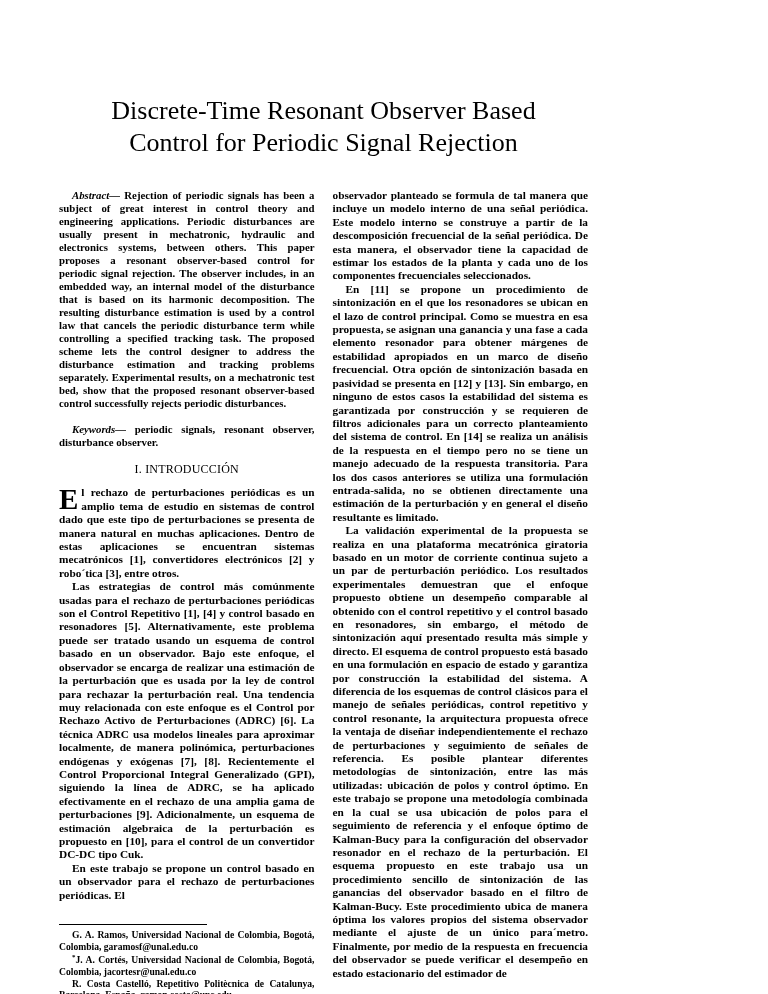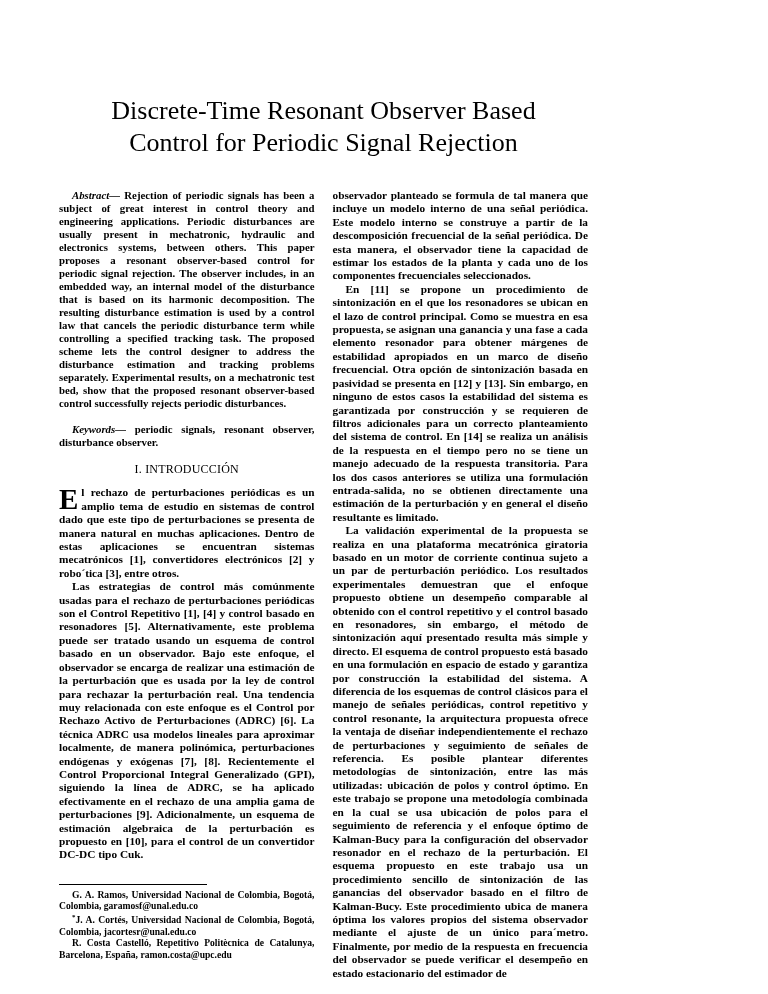--- a/index.html
+++ b/index.html
@@ -66,20 +66,21 @@
 
     <div class="col">
       <p class="abstract"><span class="lbl">Abstract—</span><span> Rejection of periodic signals has been a subject of great interest in control theory and engineering applications. Periodic disturbances are usually present in mechatronic, hydraulic and electronics systems, between others. This paper proposes a resonant observer-based control for periodic signal rejection. The observer includes, in an embedded way, an internal model of the disturbance that is based on its harmonic decomposition. The resulting disturbance estimation is used by a control law that cancels the periodic disturbance term while controlling a specified tracking task. The proposed scheme lets the control designer to address the disturbance estimation and tracking problems separately. Experimental results, on a mechatronic test bed, show that the proposed resonant observer-based control successfully rejects periodic disturbances.</span></p>
 
       <p class="keywords"><span class="lbl">Keywords—</span><span> periodic signals, resonant observer, disturbance observer.</span></p>
 
       <h2 class="sec-heading">I. INTRODUCCIÓN</h2>
 
       <p><span class="dropcap">E</span><span>l rechazo de perturbaciones periódicas es un amplio tema de estudio en sistemas de control dado que este tipo de perturbaciones se presenta de manera natural en muchas aplicaciones. Dentro de estas aplicaciones se encuentran sistemas mecatrónicos [1], convertidores electrónicos [2] y robo´tica [3], entre otros.</span></p>
       <p class="indent">Las estrategias de control más comúnmente usadas para el rechazo de perturbaciones periódicas son el Control Repetitivo [1], [4] y control basado en resonadores [5]. Alternativamente, este problema puede ser tratado usando un esquema de control basado en un observador. Bajo este enfoque, el observador se encarga de realizar una estimación de la perturbación que es usada por la ley de control para rechazar la perturbación real. Una tendencia muy relacionada con este enfoque es el Control por Rechazo Activo de Perturbaciones (ADRC) [6]. La técnica ADRC usa modelos lineales para aproximar localmente, de manera polinómica, perturbaciones endógenas y exógenas [7], [8]. Recientemente el Control Proporcional Integral Generalizado (GPI), siguiendo la línea de ADRC, se ha aplicado efectivamente en el rechazo de una amplia gama de perturbaciones [9]. Adicionalmente, un esquema de estimación algebraica de la perturbación es propuesto en [10], para el control de un convertidor DC-DC tipo Cuk.</p>
+      <p class="indent">En este trabajo se propone un control basado en un observador para el rechazo de perturbaciones periódicas. El</p>
 
       <div class="footnote">
         <div class="footnote-rule"></div>
         <p>G. A. Ramos, Universidad Nacional de Colombia, Bogotá, Colombia, garamosf@unal.edu.co</p>
         <p><sup>*</sup><span>J. A. Cortés, Universidad Nacional de Colombia, Bogotá, Colombia, jacortesr@unal.edu.co</span></p>
         <p>R. Costa Castelló, Repetitivo Politècnica de Catalunya, Barcelona, España, ramon.costa@upc.edu</p>
       </div>
     </div>
 
     <div class="col">

